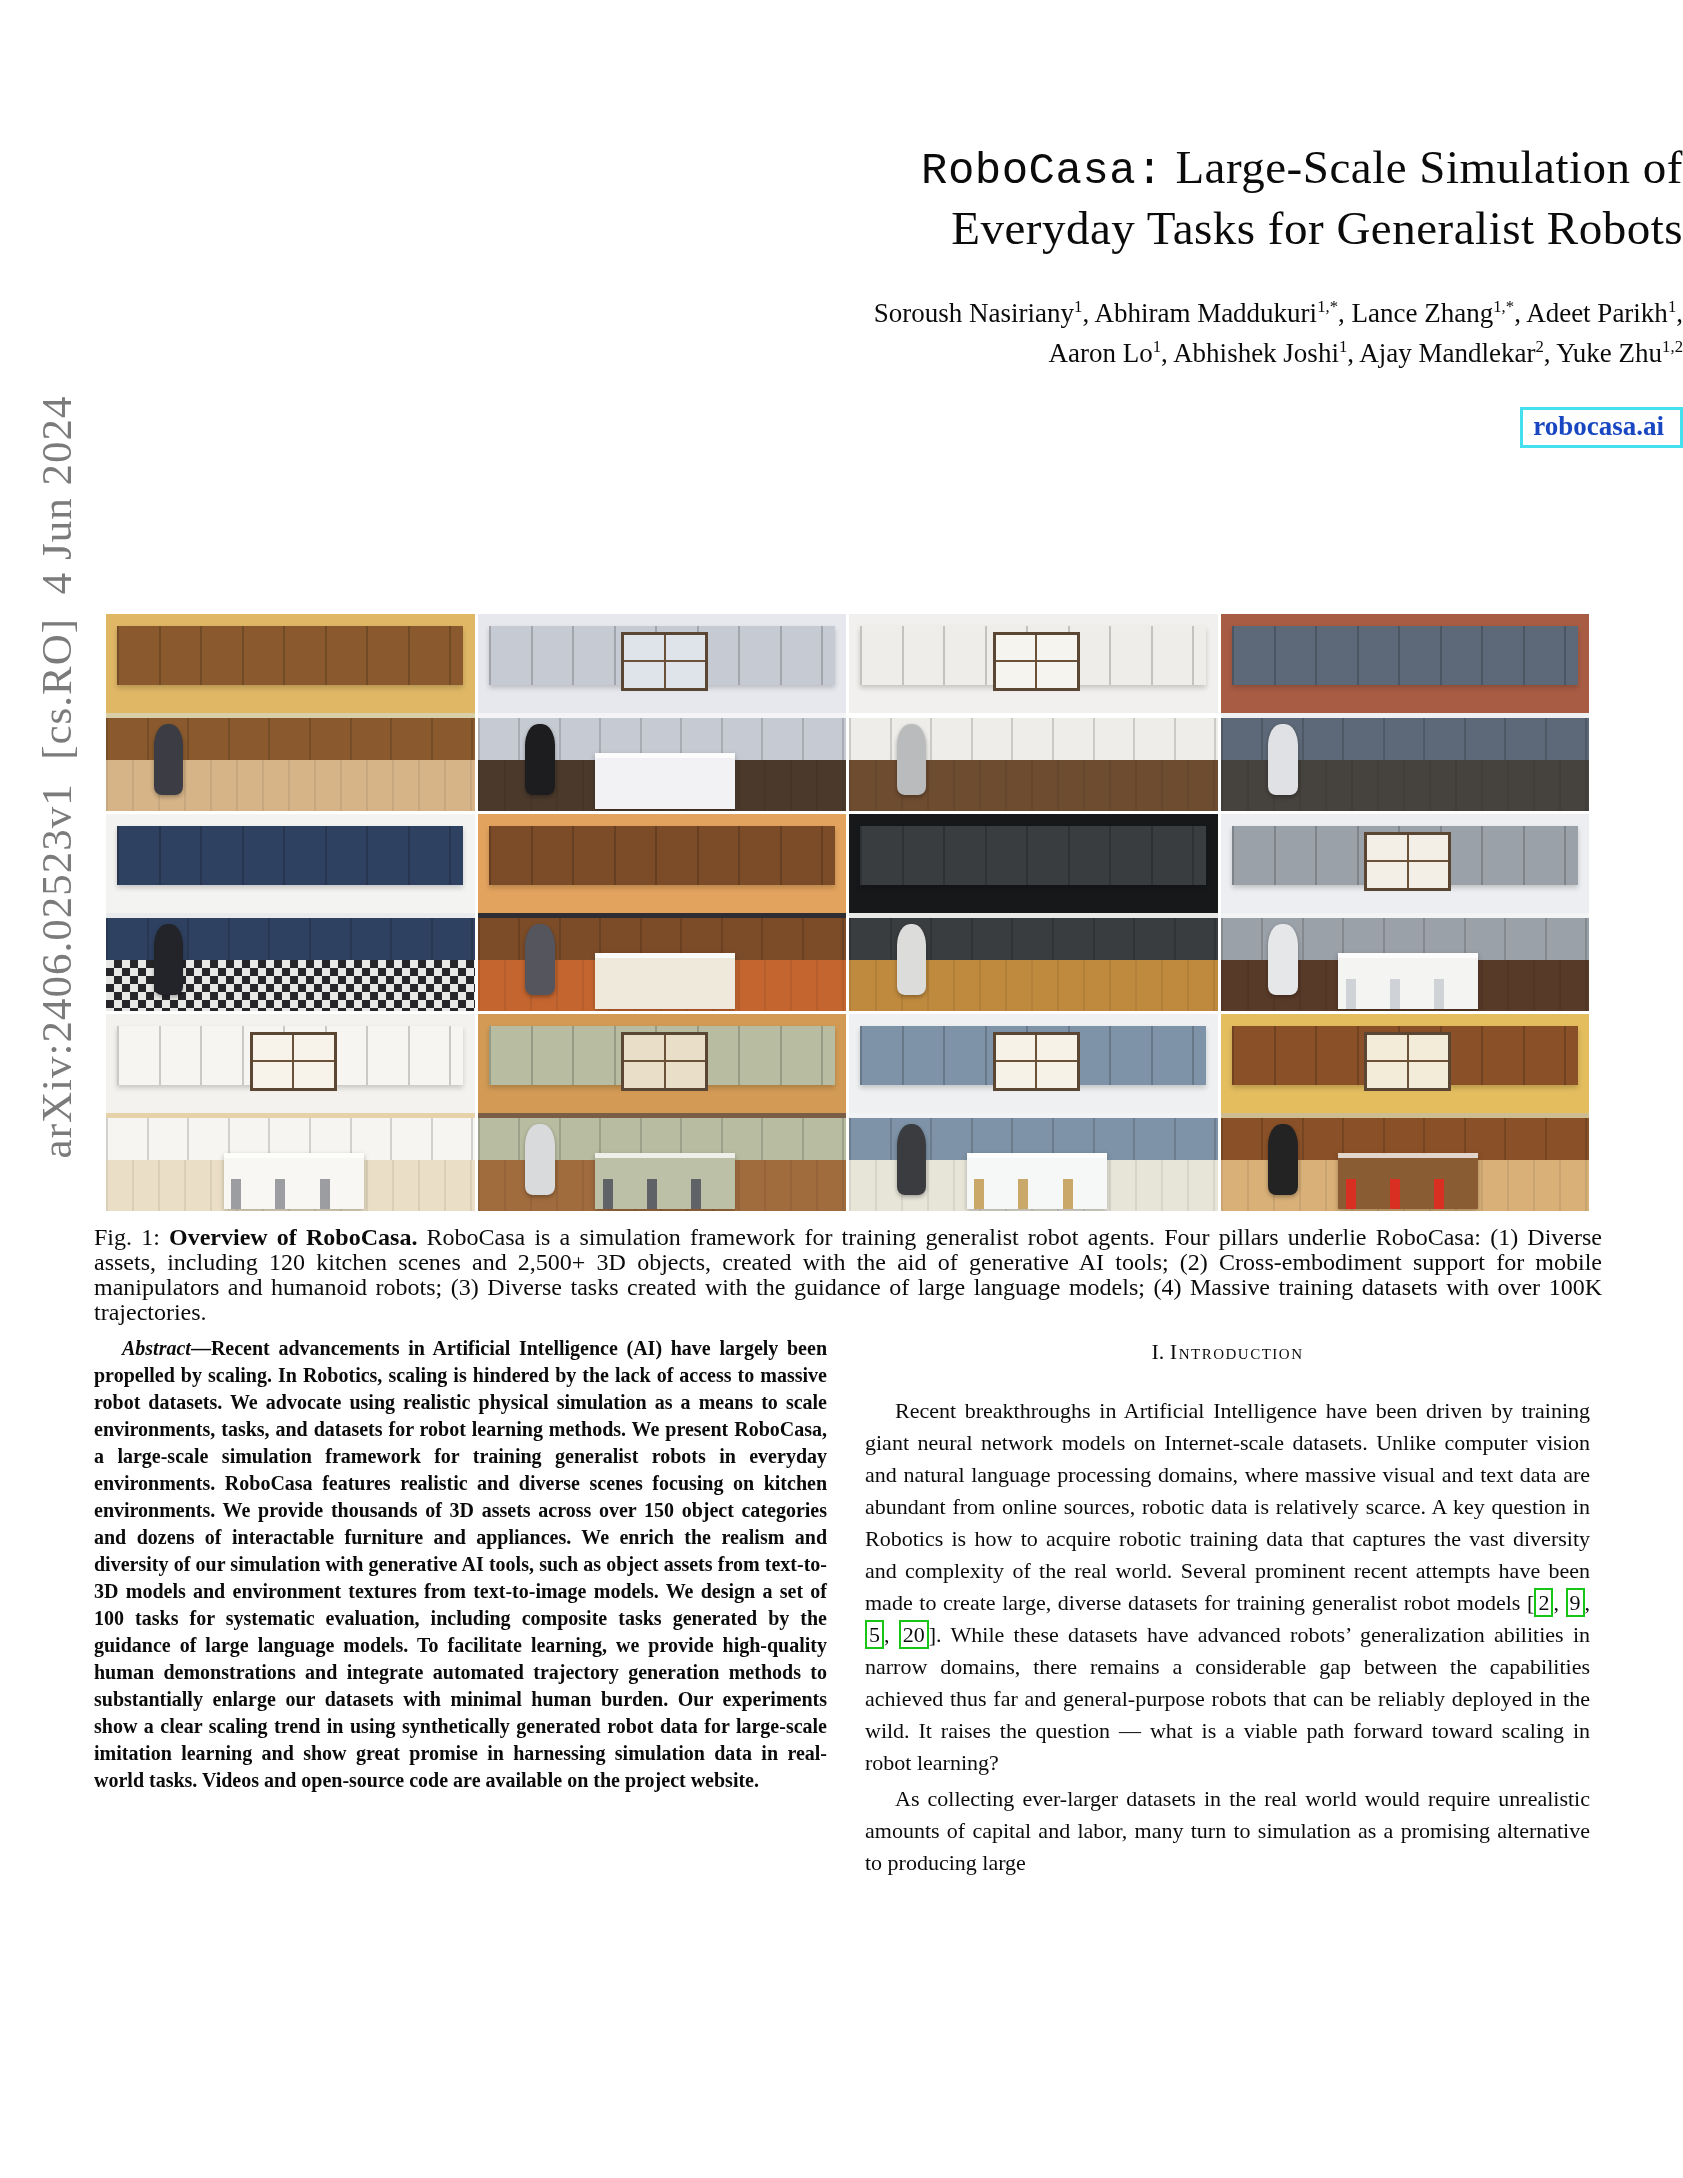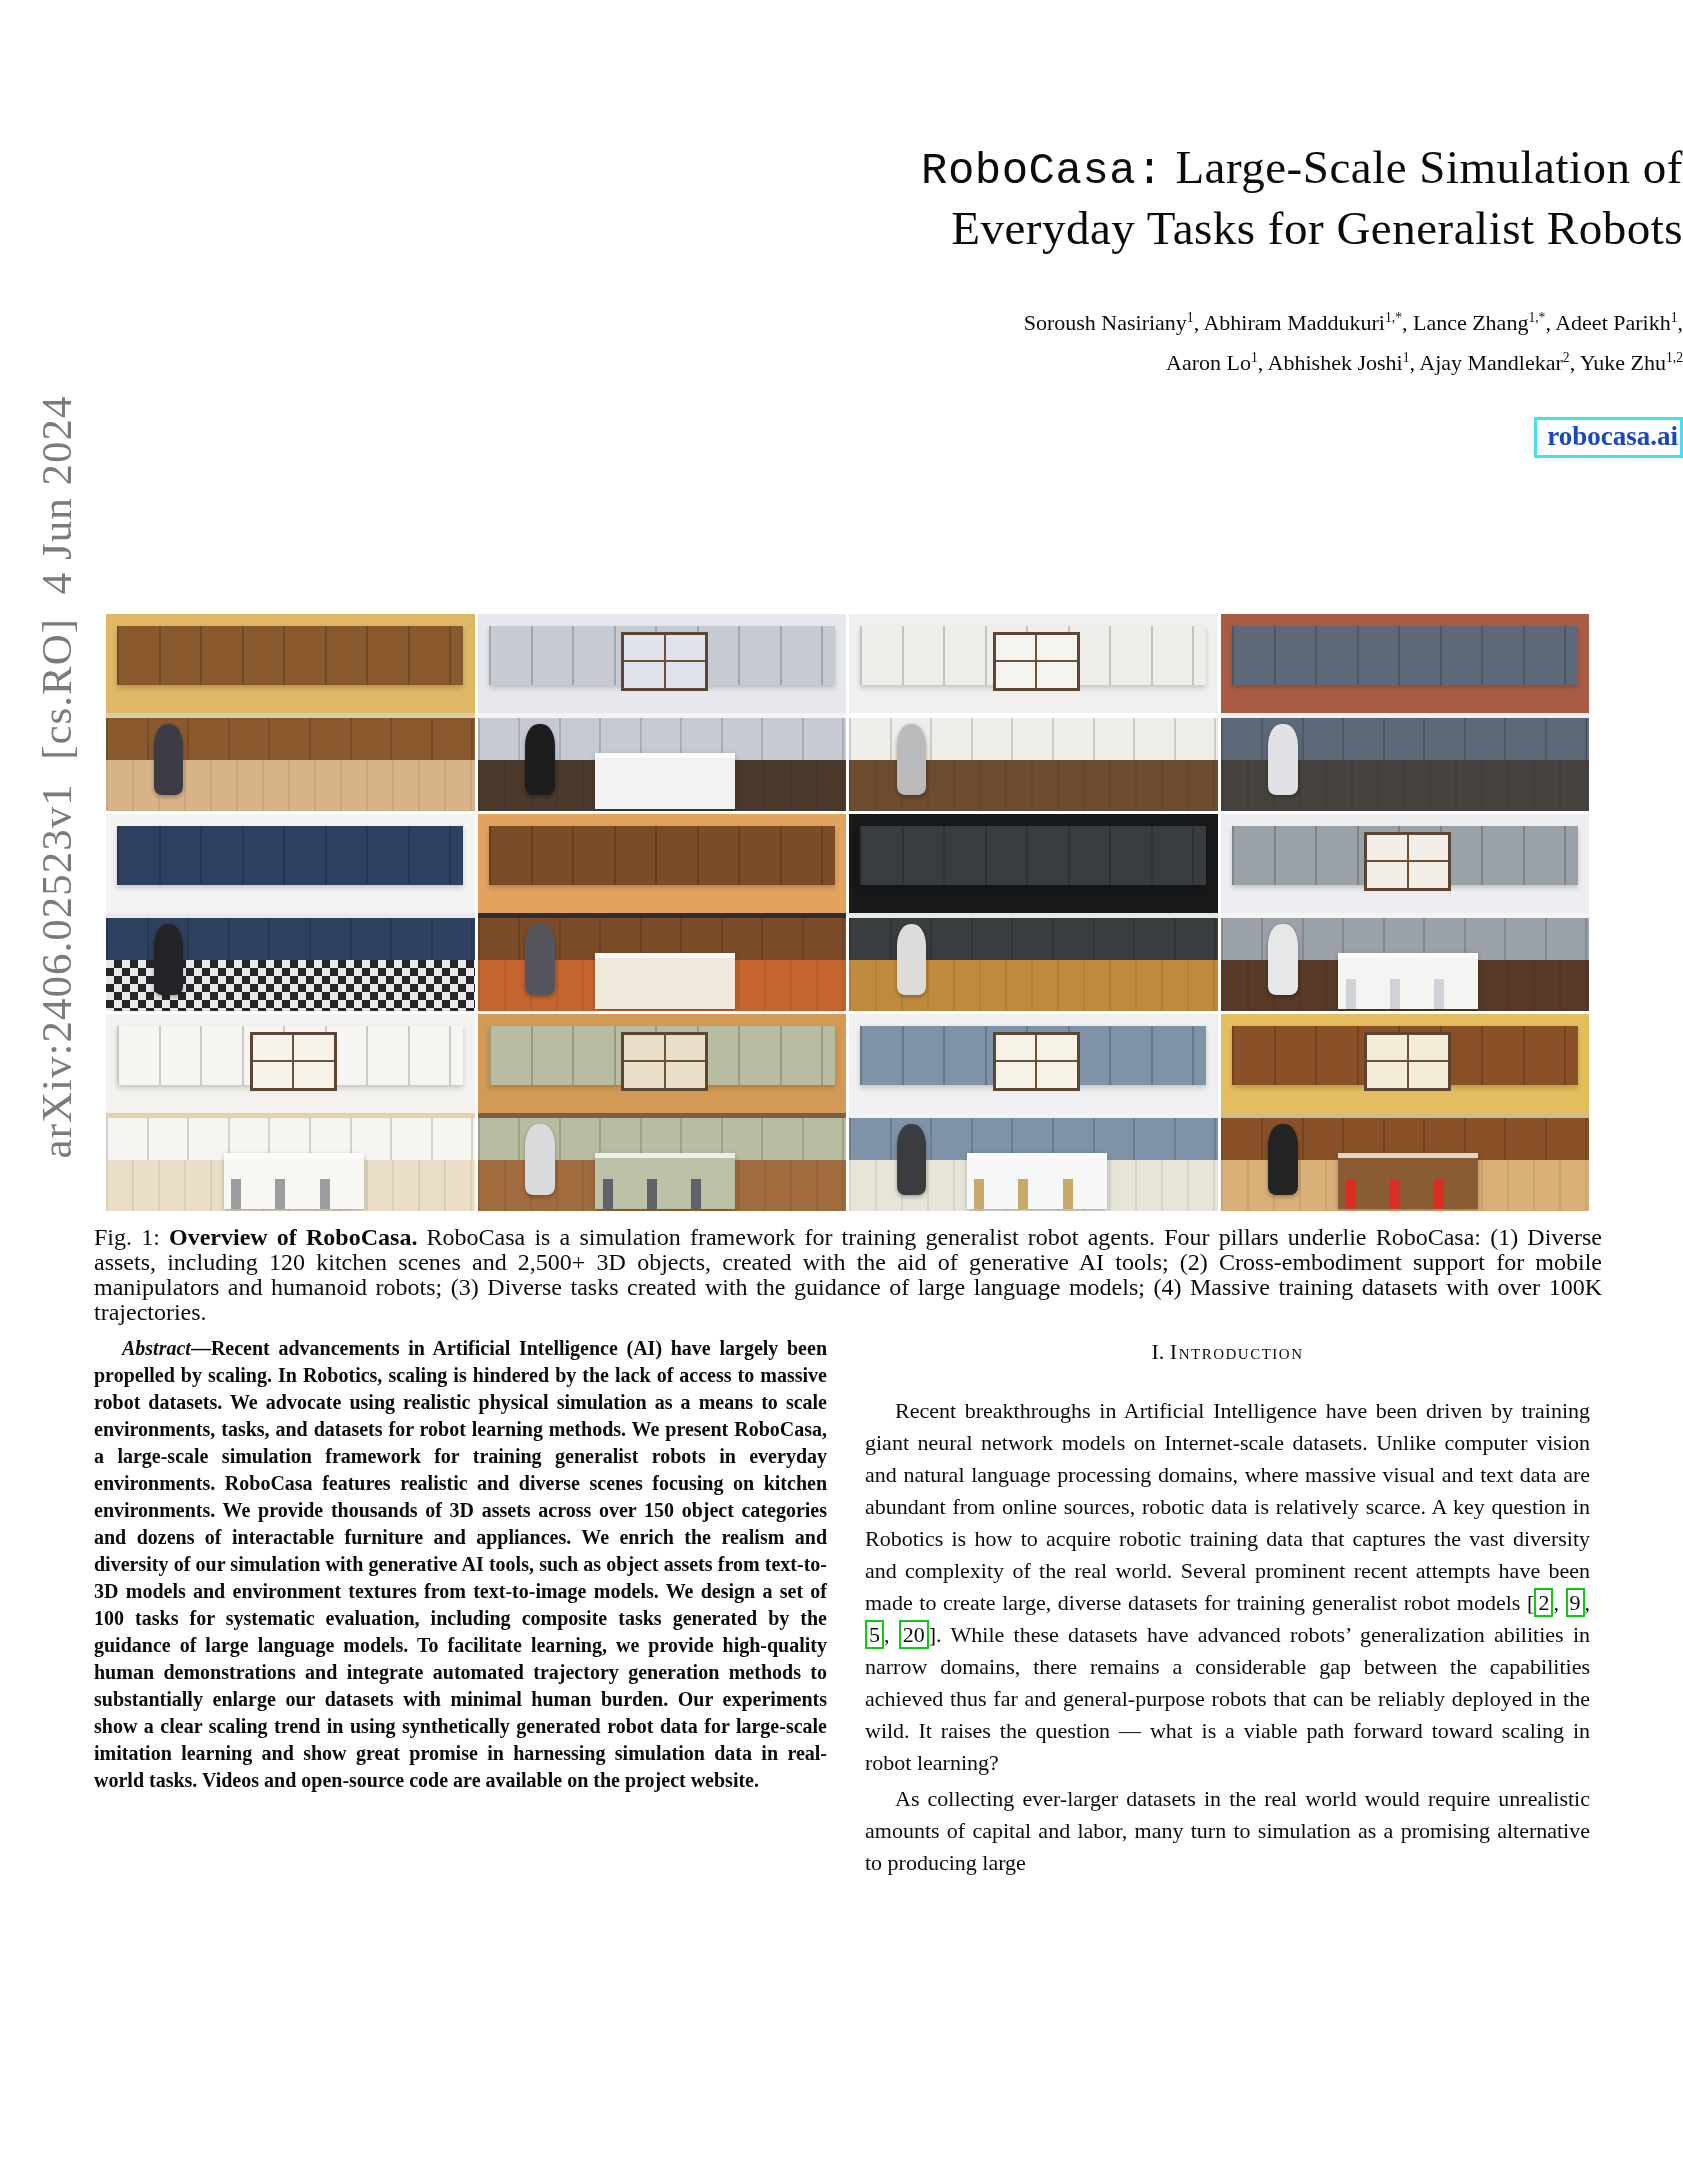--- a/index.html
+++ b/index.html
@@ -8,25 +8,25 @@
 
   
   .watermark{position:absolute;left:56px;top:777px;
     transform:translate(-50%,-50%) rotate(-90deg);
     white-space:pre;font-size:43px;color:#7b7b7b;letter-spacing:1px;}
 
   
   .titleblock{position:absolute;left:0;top:139px;width:1683px;text-align:right;}
   .title-line{font-size:47px;line-height:57px;letter-spacing:0.5px;}
   .tt{font-family:"Liberation Mono", monospace;font-size:44px;}
-  .authors{margin-top:46px;font-size:22px;line-height:40px;}
+  .authors{margin-top:36px;font-size:27px;line-height:40px;}
   sup{font-size:.62em;vertical-align:super;line-height:0;}
   .affil{margin-top:26px;font-size:24px;}
   .linkrow{margin-top:34px;}
-  .linkbox{display:inline-block;border:3px solid #45e0ee;padding:1px 2px 3px 10px;
+  .linkbox{display:inline-block;border:3px solid #45e0ee;padding:1px 16px 3px 10px;
     font-size:27px;font-weight:bold;color:#1947c2;text-decoration:none;}
 
   
   .figgrid{position:absolute;left:106px;top:614px;width:1483px;height:597px;
     display:grid;grid-template-columns:repeat(4,1fr);grid-template-rows:repeat(3,1fr);
     gap:3px;background:#ffffff;}
   .tile{position:relative;overflow:hidden;background:var(--wall,#ddd);}
   .tile .cabs{position:absolute;left:3%;right:3%;top:6%;height:30%;
     background-color:var(--cab,#999);
     background-image:repeating-linear-gradient(90deg,rgba(0,0,0,.18) 0 2px,transparent 2px 12%);

